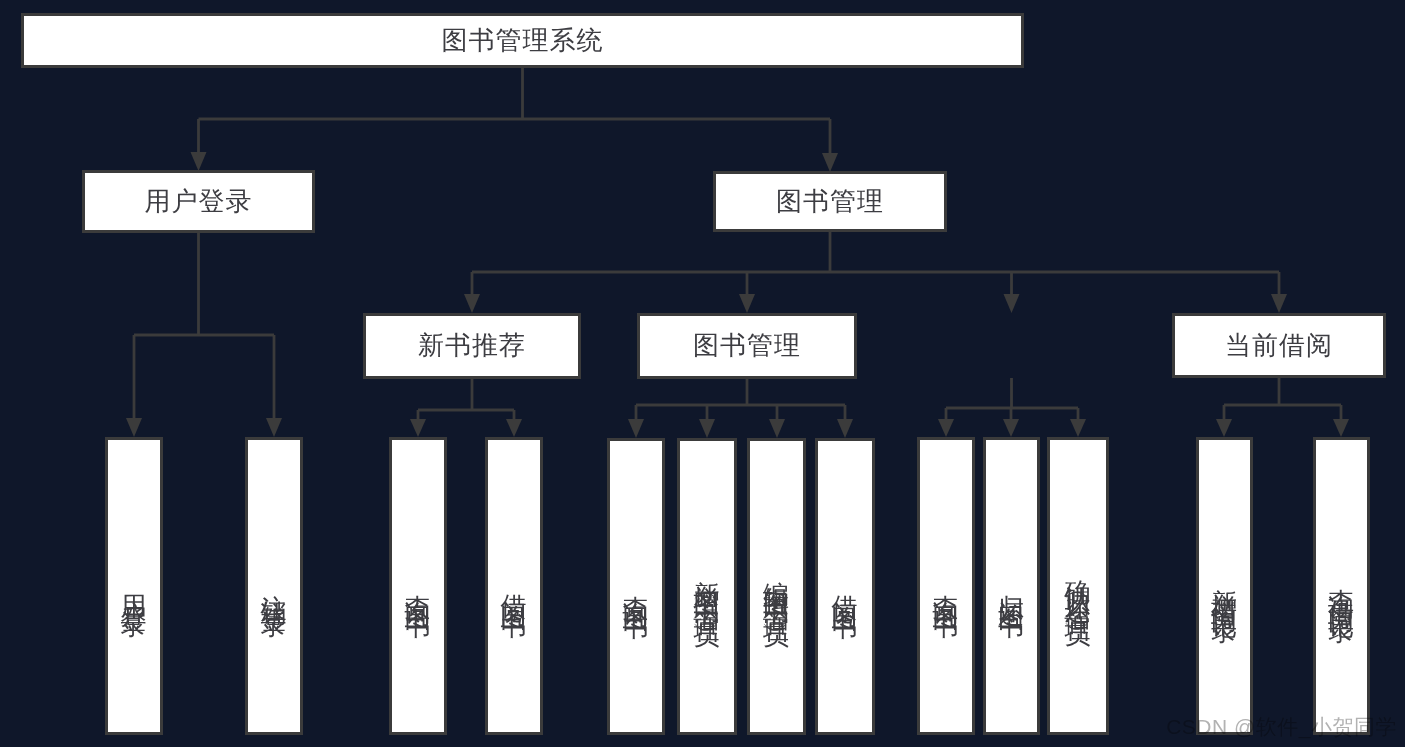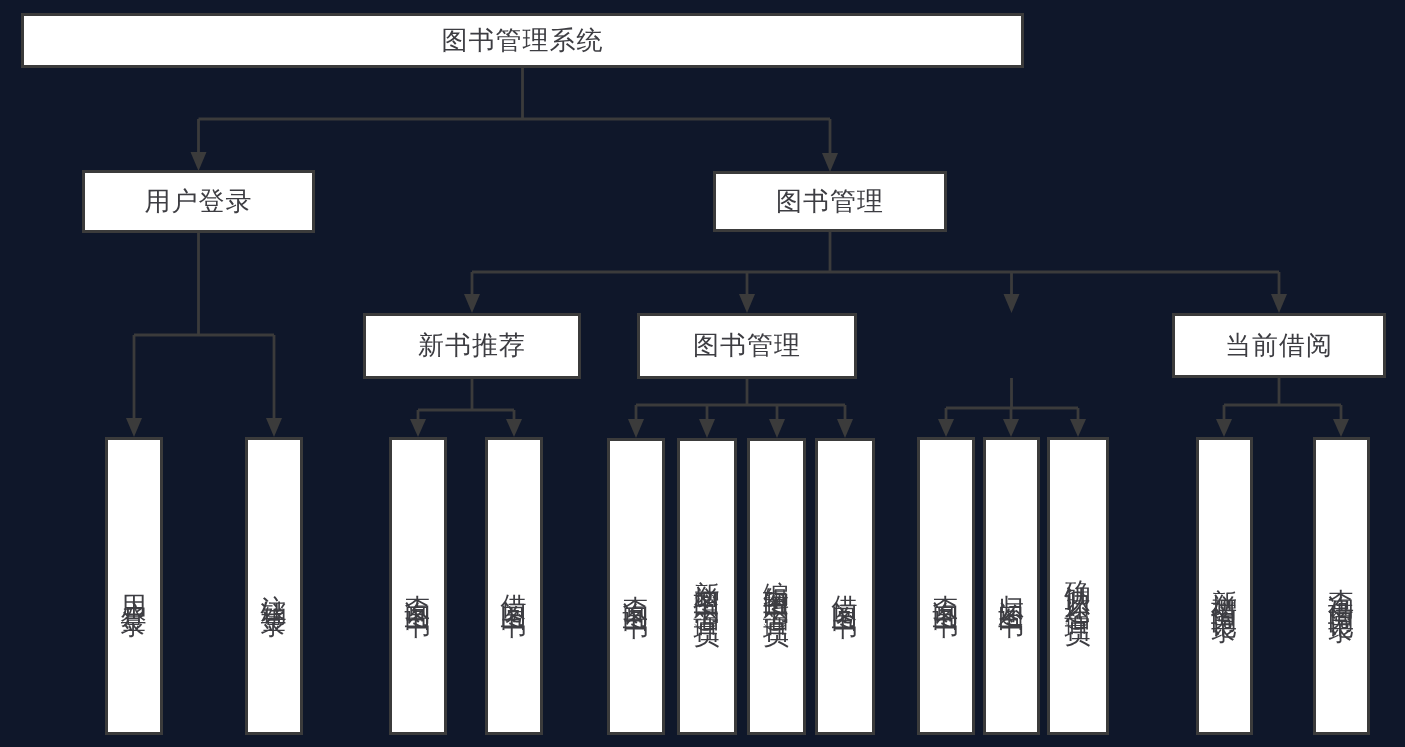--- a/index.html
+++ b/index.html
@@ -117,14 +117,15 @@
   <div class="node vert" style="left:747px; top:438px; width:59px; height:297px;">编辑图书（管理员）</div>
   <div class="node vert" style="left:815px; top:438px; width:60px; height:297px;">借阅图书</div>
 
   <div class="node vert" style="left:917px; top:437px; width:58px; height:298px;">查询图书</div>
   <div class="node vert" style="left:983px; top:437px; width:57px; height:298px;">归还图书</div>
   <div class="node vert" style="left:1047px; top:437px; width:62px; height:298px;">确认归还（管理员）</div>
 
   <div class="node vert" style="left:1196px; top:437px; width:57px; height:298px;">新增借阅记录</div>
   <div class="node vert" style="left:1313px; top:437px; width:57px; height:298px;">查询借阅记录</div>
 
+  <div class="watermark">CSDN @软件_小贺同学</div>
 
 </div>
 
 </body></html>

